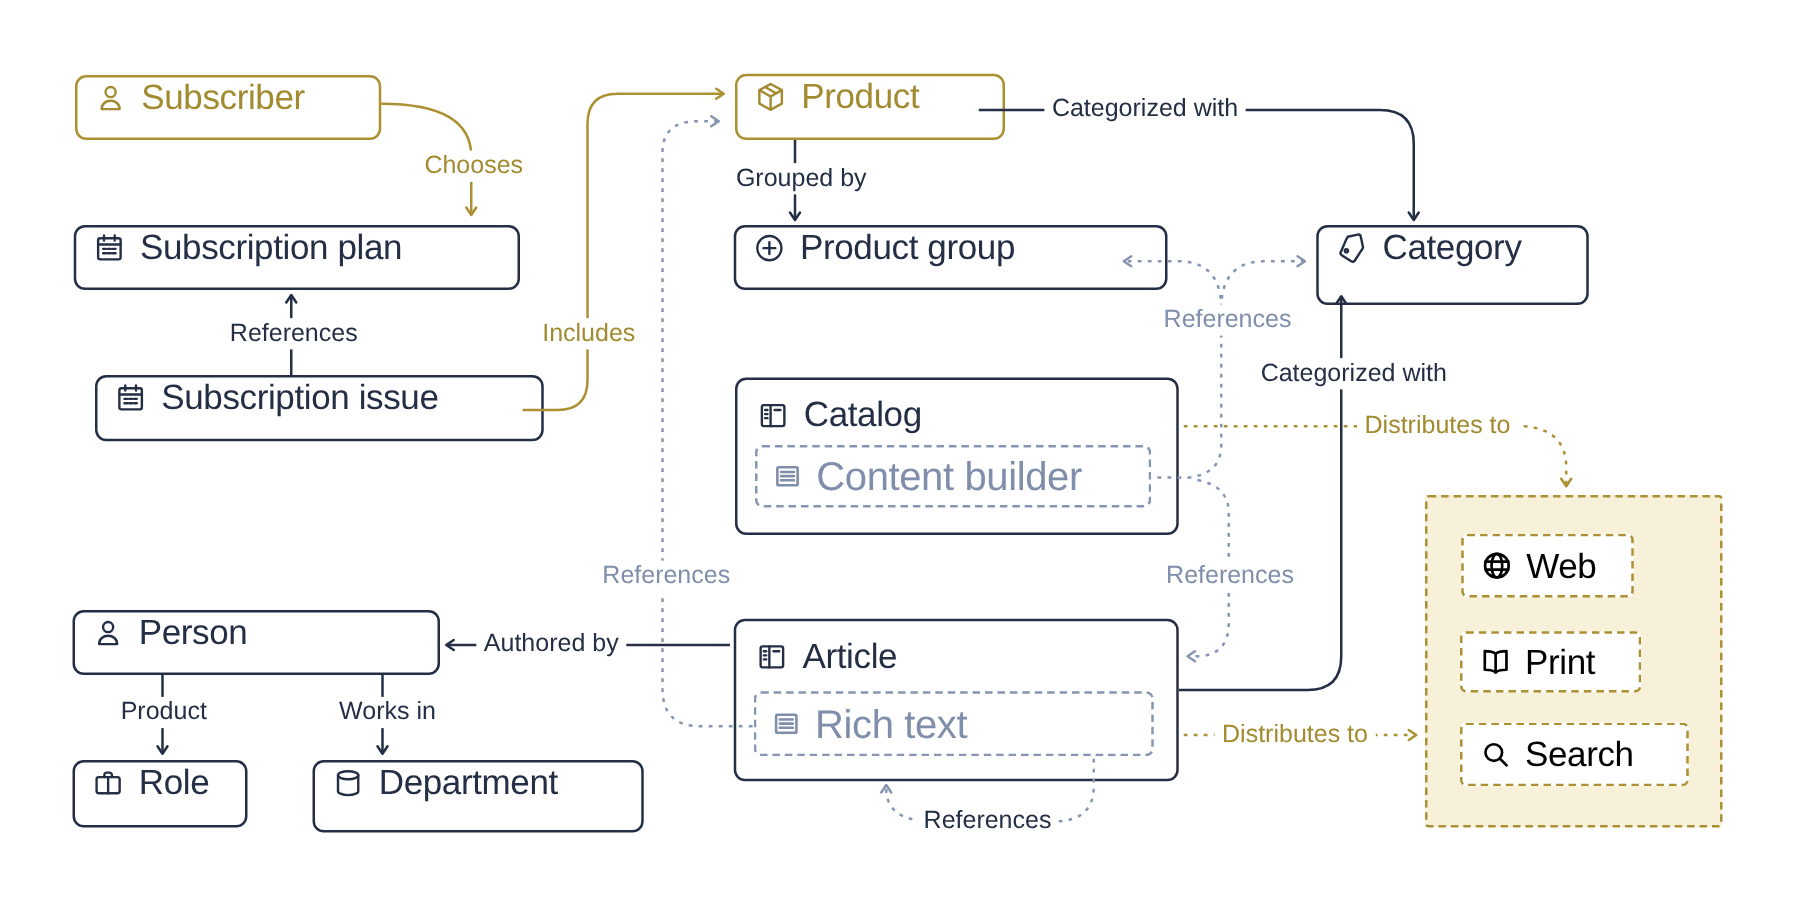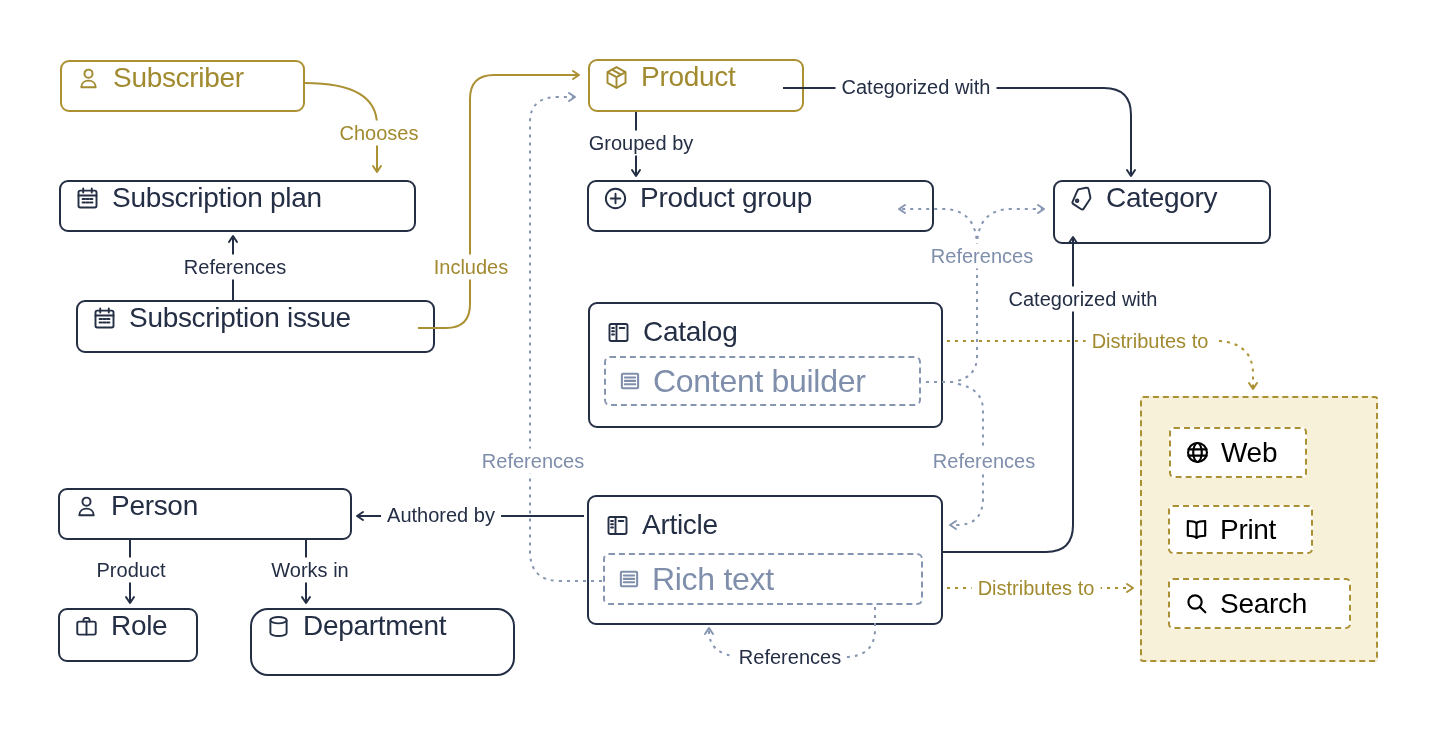--- a/index.html
+++ b/index.html
@@ -186,21 +186,21 @@
         <div class="title-row">
           <span class="icon">
             <svg width="27" height="27" viewBox="0 0 24 24" fill="none" stroke="currentColor" stroke-width="1.7" stroke-linecap="round" stroke-linejoin="round">
               <rect x="3.8" y="7.7" width="16.4" height="11.5" rx="1.6"></rect>
               <path d="M9.3 7.7V6.2a1.7 1.7 0 0 1 1.7-1.7h2a1.7 1.7 0 0 1 1.7 1.7v1.5M12 7.7v11.5"></path>
             </svg>
           </span>
           <span>Role</span>
         </div>
       </div>
-      <div class="node dark" style="left: 250px; top: 608px; width: 265px; height: 68px; border-radius: 18px;">
+      <div class="node dark" style="left: 250px; top: 608px; width: 265px; height: 58px;">
         <div class="title-row">
           <span class="icon">
             <svg width="27" height="27" viewBox="0 0 24 24" fill="none" stroke="currentColor" stroke-width="1.7" stroke-linecap="round" stroke-linejoin="round">
               <ellipse cx="12" cy="6.4" rx="7.2" ry="2.8"></ellipse>
               <path d="M4.8 6.4v11.3c0 1.55 3.2 2.8 7.2 2.8s7.2-1.25 7.2-2.8V6.4"></path>
             </svg>
           </span>
           <span>Department</span>
         </div>
       </div>

